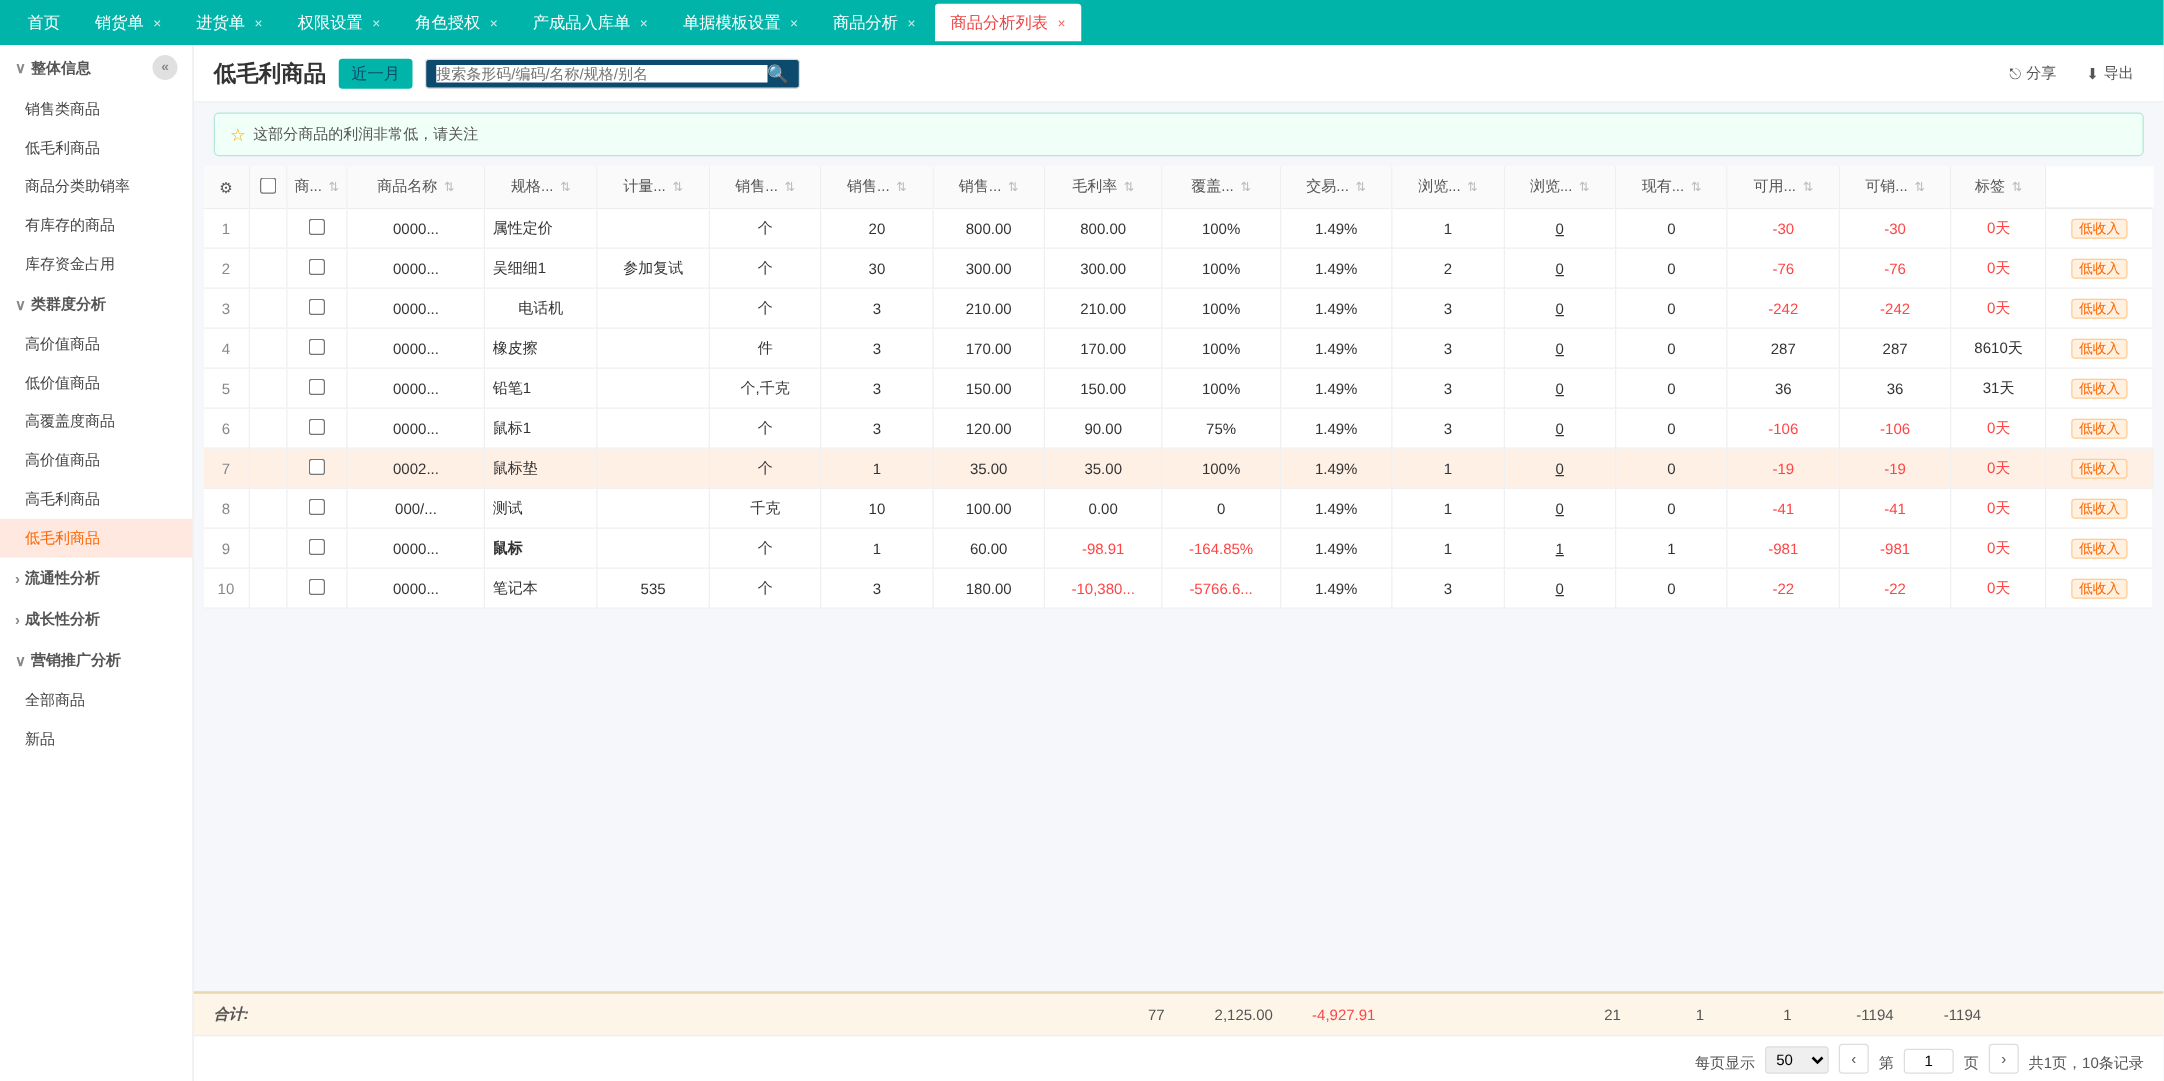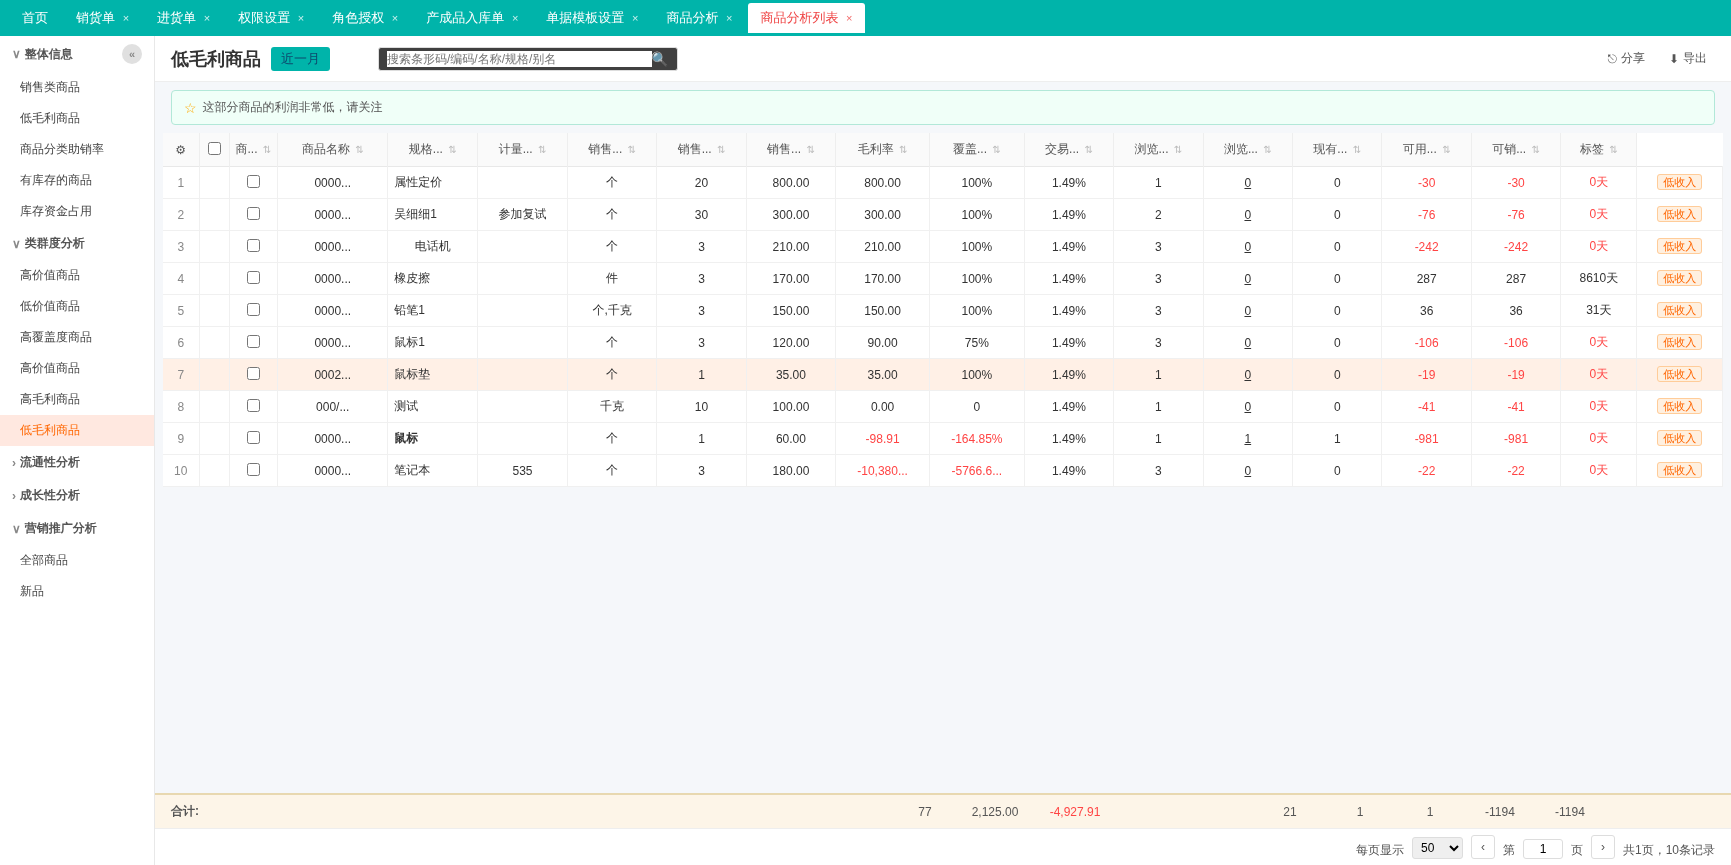--- a/index.html
+++ b/index.html
@@ -97,27 +97,27 @@
       background: #00b4aa;
       color: #0c4a6e;
       border: none;
       border-radius: 3px;
       padding: 3px 10px;
       font-size: 13px;
       cursor: pointer;
     }
     .search-box {
       display: flex;
+      align-items: center;
       border: 1px solid #ddd;
       border-radius: 3px;
       padding: 3px 8px;
       flex: 1;
       max-width: 300px;
-      background: #404040;
-      margin-left: 38px;
+      background: #0c4a6e;
     }
     .search-box input {
       border: none;
       outline: none;
       font-size: 12px;
       flex: 1;
       color: #999;
     }
     .search-icon { color: #aaa; font-size: 14px; cursor: pointer; }
     .header-actions {
@@ -208,21 +208,21 @@
       background: #fdf5e8;
       border-top: 2px solid #e8d8b0;
       padding: 8px 16px;
       display: flex;
       align-items: center;
       font-size: 12px;
       color: #555;
       position: sticky;
       bottom: 0;
     }
-    .footer-total .label { font-weight: bold; margin-right: 16px; }
+    .footer-total .label { font-weight: bold; margin-right: 16px; font-style: italic; }
 
     
     .pagination-bar {
       display: flex;
       align-items: flex-end;
       justify-content: flex-end;
       padding: 6px 16px;
       background: #fff;
       border-top: 1px solid #eee;
       gap: 8px;

